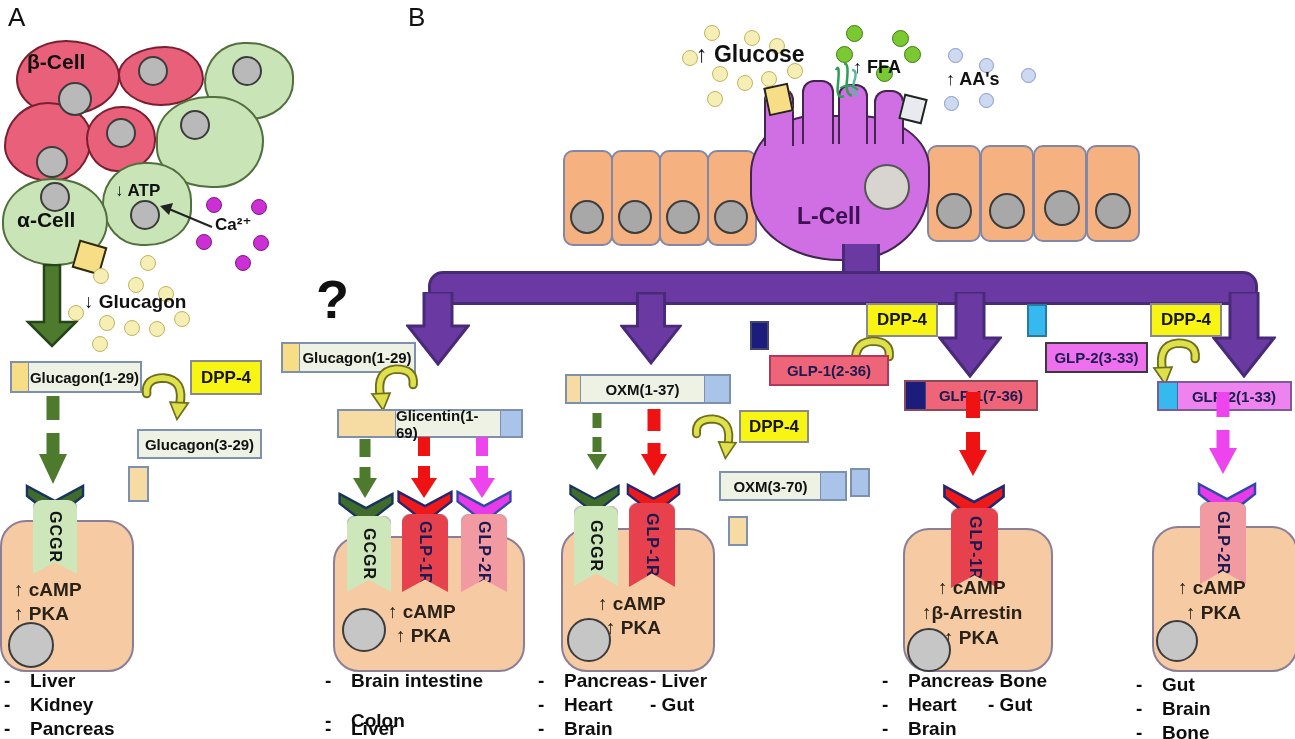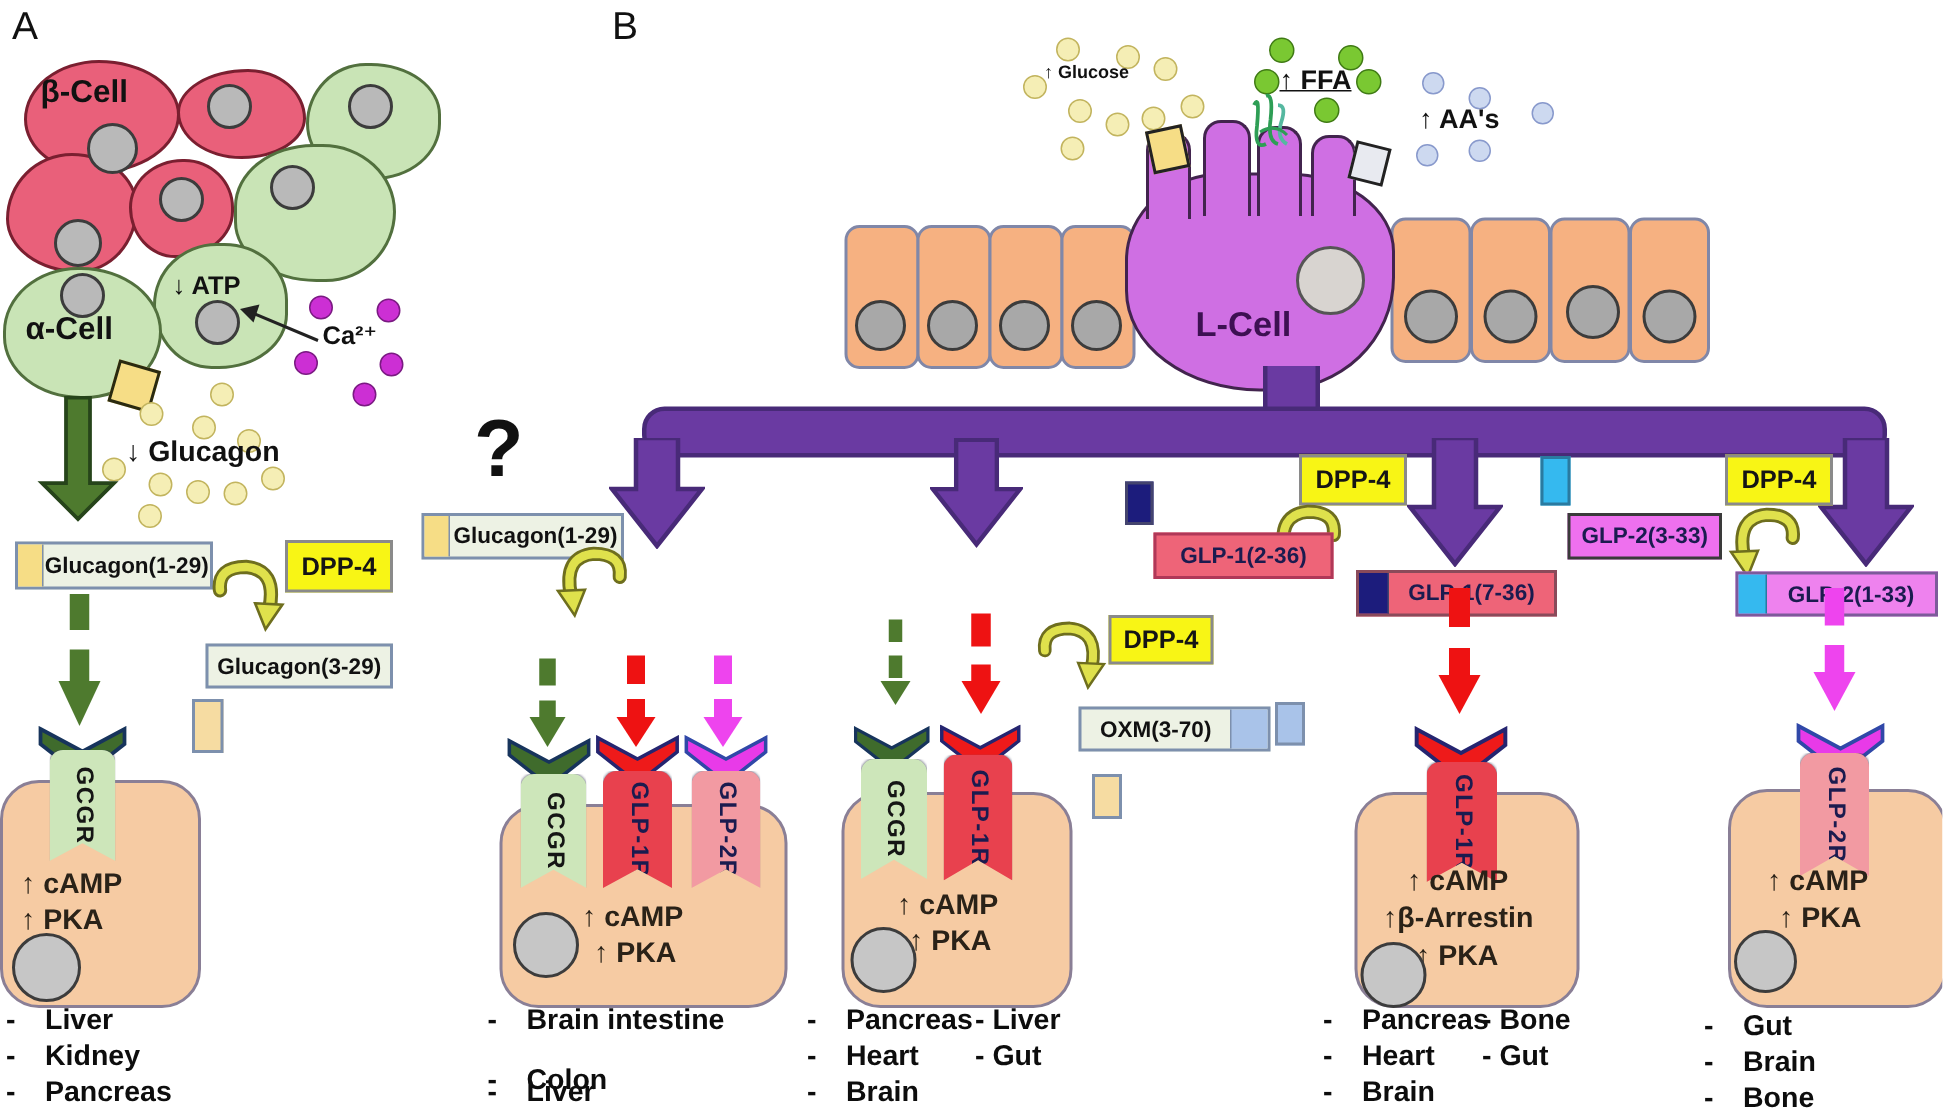--- a/index.html
+++ b/index.html
@@ -150,22 +150,22 @@
     <div class="dot dotG" style="left:846px;top:25px;"></div>
     <div class="dot dotG" style="left:892px;top:30px;"></div>
     <div class="dot dotG" style="left:836px;top:46px;"></div>
     <div class="dot dotG" style="left:904px;top:46px;"></div>
     <div class="dot dotG" style="left:876px;top:65px;"></div>
     <div class="dot dotB" style="left:948px;top:48px;"></div>
     <div class="dot dotB" style="left:979px;top:58px;"></div>
     <div class="dot dotB" style="left:1021px;top:68px;"></div>
     <div class="dot dotB" style="left:944px;top:96px;"></div>
     <div class="dot dotB" style="left:979px;top:93px;"></div>
-    <div class="celltxt" style="left:696px;top:41px;font-size:12px;">↑ Glucose</div>
-    <div class="celltxt" style="left:853px;top:43px;font-size:18px;text-decoration:underline;">↑ FFA</div>
+    <div class="celltxt" style="left:696px;top:41px;font-size:23px;">↑ Glucose</div>
+    <div class="celltxt" style="left:853px;top:57px;font-size:18px;">↑ FFA</div>
     <div class="celltxt" style="left:946px;top:69px;font-size:18px;">↑ AA's</div>
   </div>
 
   <div>
     <div class="epi" style="left:563px;top:150px;width:46px;height:92px;"></div>
     <div class="epi" style="left:611px;top:150px;width:46px;height:92px;"></div>
     <div class="epi" style="left:659px;top:150px;width:46px;height:92px;"></div>
     <div class="epi" style="left:707px;top:150px;width:46px;height:92px;"></div>
     <div class="nuc" style="left:570px;top:200px;width:30px;height:30px;background:#a8a8a8;"></div>
     <div class="nuc" style="left:618px;top:200px;width:30px;height:30px;background:#a8a8a8;"></div>
@@ -226,20 +226,25 @@
   <div class="celltxt" style="left:316px;top:268px;font-size:54px;font-weight:900;">?</div>
   <div class="pepbox" style="left:281px;top:342px;width:131px;height:27px;">
     <div class="seg segYel" style="width:16px;"></div>
     <div class="lbl">Glucagon(1-29)</div>
   </div>
   <svg class="abs" style="left:370px;top:364px;transform:scaleX(-1);" width="52" height="48" viewBox="0 0 60 56">
     <path d="M10 24 Q8 6 30 6 Q54 8 48 38" fill="none" stroke="#6e6e1e" stroke-width="11" stroke-linecap="round"></path>
     <path d="M10 24 Q8 6 30 6 Q54 8 48 38" fill="none" stroke="#dfe14c" stroke-width="6.5" stroke-linecap="round"></path>
     <polygon points="37,34 58,35 45,54" fill="#dfe14c" stroke="#6e6e1e" stroke-width="2"></polygon>
   </svg>
+  <div class="pepbox" style="left:337px;top:409px;width:182px;height:25px;">
+    <div class="seg segTan" style="width:56px;"></div>
+    <div class="lbl">Glicentin(1-69)</div>
+    <div class="seg segBlu" style="width:20px;"></div>
+  </div>
   <svg class="abs" style="left:352px;top:438px;" width="26" height="62" viewBox="0 0 26 62">
     <line x1="13" y1="1" x2="13" y2="40" stroke="#4e7a2e" stroke-width="11" stroke-dasharray="18 10"></line>
     <polygon points="1,40 25,40 13,60" fill="#4e7a2e"></polygon>
   </svg>
   <svg class="abs" style="left:410px;top:436px;" width="28" height="64" viewBox="0 0 28 64">
     <line x1="14" y1="1" x2="14" y2="42" stroke="#ee1212" stroke-width="12" stroke-dasharray="19 10"></line>
     <polygon points="1,42 27,42 14,62" fill="#ee1212"></polygon>
   </svg>
   <svg class="abs" style="left:468px;top:436px;" width="28" height="64" viewBox="0 0 28 64">
     <line x1="14" y1="1" x2="14" y2="42" stroke="#ee44ee" stroke-width="12" stroke-dasharray="19 10"></line>
@@ -264,20 +269,25 @@
   <div class="tab" style="left:461px;top:514px;width:46px;height:78px;background:#f29aa2;">
     <span style="color:#1b1b4f;">GLP-2R</span>
   </div>
   <div class="sig" style="left:388px;top:600px;">↑ cAMP</div>
   <div class="sig" style="left:396px;top:624px;">↑ PKA</div>
   <div class="nuc" style="left:342px;top:608px;width:40px;height:40px;background:#c6c6c6;"></div>
   <div class="lrow" style="left:325px;top:670px;"><span class="dash">-</span><span>Brain intestine</span></div>
   <div class="lrow" style="left:325px;top:694px;margin-top:16px;"><span class="dash">-</span><span>Colon</span></div>
   <div class="lrow" style="left:325px;top:718px;"><span class="dash">-</span><span>Liver</span></div>
 
+  <div class="pepbox" style="left:565px;top:374px;width:162px;height:26px;">
+    <div class="seg segTan" style="width:13px;"></div>
+    <div class="lbl">OXM(1-37)</div>
+    <div class="seg segBlu" style="width:24px;"></div>
+  </div>
   <svg class="abs" style="left:688px;top:414px;" width="50" height="46" viewBox="0 0 60 56">
     <path d="M10 24 Q8 6 30 6 Q54 8 48 38" fill="none" stroke="#6e6e1e" stroke-width="11" stroke-linecap="round"></path>
     <path d="M10 24 Q8 6 30 6 Q54 8 48 38" fill="none" stroke="#dfe14c" stroke-width="6.5" stroke-linecap="round"></path>
     <polygon points="37,34 58,35 45,54" fill="#dfe14c" stroke="#6e6e1e" stroke-width="2"></polygon>
   </svg>
   <div class="ebox" style="left:739px;top:410px;width:66px;height:29px;">DPP-4</div>
   <div class="pepbox" style="left:719px;top:471px;width:124px;height:26px;">
     <div class="lbl">OXM(3-70)</div>
     <div class="seg segBlu" style="width:24px;"></div>
 

